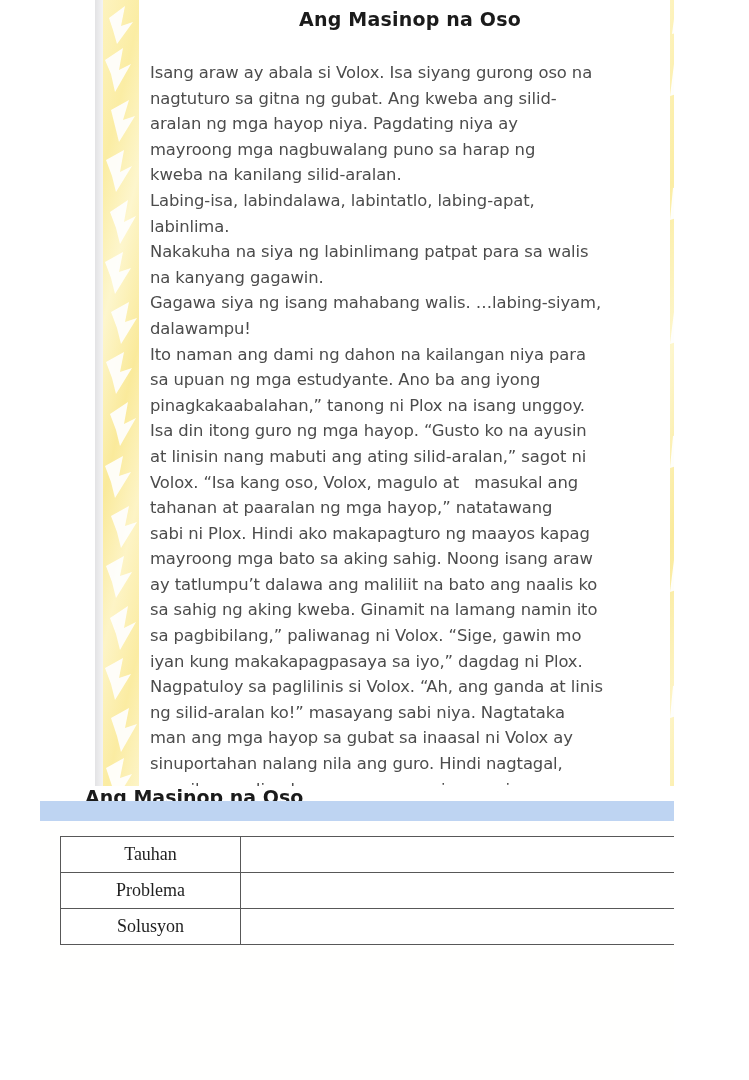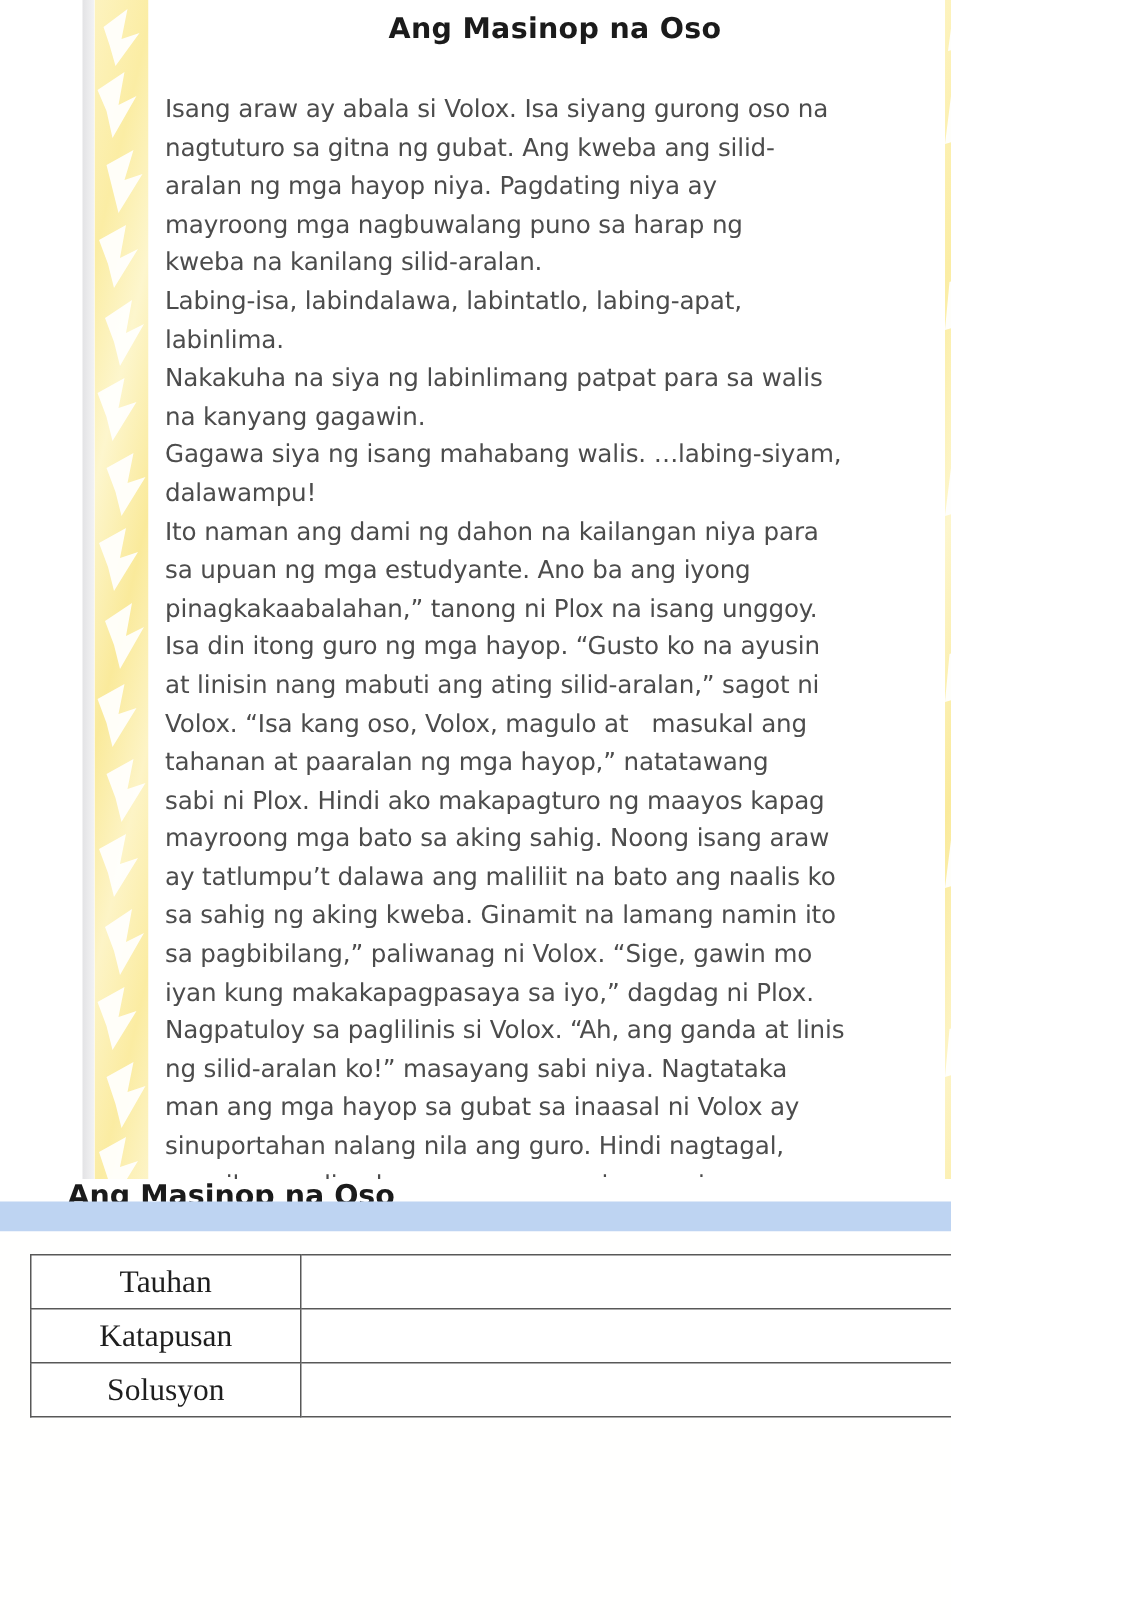--- a/index.html
+++ b/index.html
@@ -9,20 +9,21 @@
     padding: 0;
     background: #ffffff;
     font-family: "Liberation Sans", sans-serif;
   }
   #screen {
     position: relative;
     width: 634px;
     height: 1080px;
     overflow: hidden;
     background: #e5e5e5;
+    margin-left: 40px;
   }
 
   
   .story-page {
     position: absolute;
     left: 0;
     top: 0;
     width: 749px;
     height: 800px;
     background: #ffffff;
@@ -140,21 +141,21 @@
   table.summary td {
     border: 1.6px solid #585858;
     height: 36px;
     padding: 0 6px;
     font-family: "Liberation Serif", serif;
     background: #ffffff;
   }
   table.summary td.label {
     width: 180px;
     text-align: center;
-    font-size: 21px;
+    font-size: 18px;
     color: #1e1e1e;
     white-space: nowrap;
   }
   table.summary td.blank { width: 520px; }
 </style>
 </head>
 <body>
 
 <div id="screen">
 
@@ -264,21 +265,21 @@
       </svg>
     </div>
 
     <table class="summary">
       <tbody>
         <tr>
           <td class="label">Tauhan</td>
           <td class="blank"></td>
         </tr>
         <tr>
-          <td class="label">Katapusan</td>
+          <td class="label">Problema</td>
           <td class="blank"></td>
         </tr>
         <tr>
           <td class="label">Solusyon</td>
           <td class="blank"></td>
         </tr>
       </tbody>
     </table>
   </div>
 

